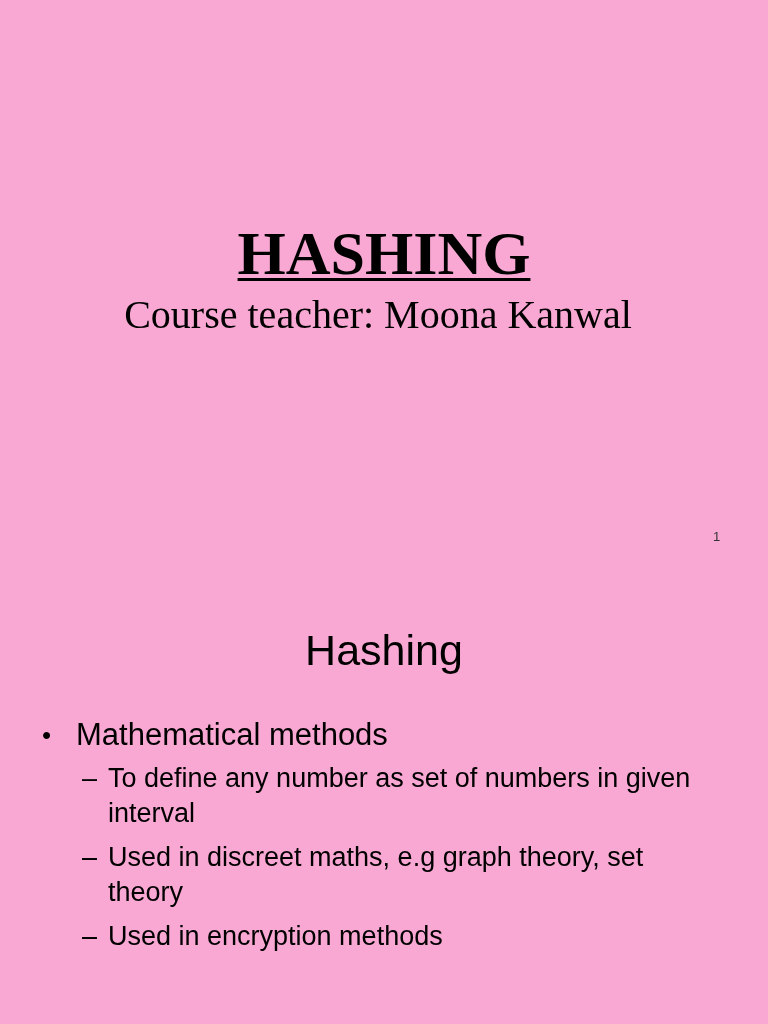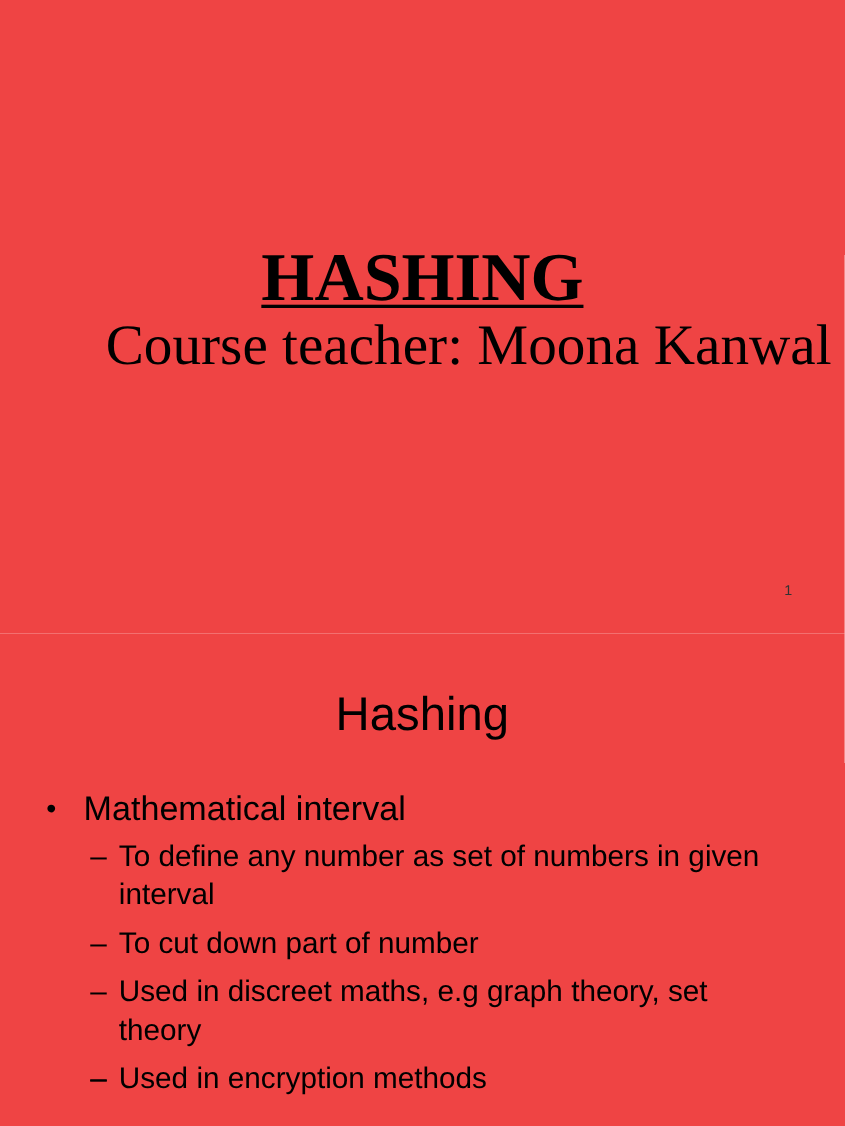--- a/index.html
+++ b/index.html
@@ -1,35 +1,35 @@
 <!DOCTYPE html>
 <html><head>
   <meta charset="utf-8">
   <style>
     * { margin: 0; padding: 0; box-sizing: border-box; }
     html, body { width: 768px; height: 1024px; overflow: hidden; background: #ffffff; }
     body { position: relative; color: #000000; }
 
-    .slide { position: absolute; left: 0; width: 768px; background: #ef4444; }
+    .slide { position: absolute; left: 0; width: 768px; background: #f9a8d4; }
     .slide-1 { top: 0; height: 576px; }
     .slide-2 { top: 576px; height: 576px; }
 
     .title {
       position: absolute; left: 0; width: 768px; top: 218px;
       text-align: center;
       font-family: "Liberation Serif", serif;
       font-weight: bold; font-size: 62px; line-height: 70px;
       text-decoration: underline; text-decoration-thickness: 3px;
       text-underline-offset: 4px;
     }
     .subtitle {
       position: absolute; left: 0; width: 756px; top: 292px;
-      text-align: right;
+      text-align: center;
       font-family: "Liberation Serif", serif;
-      font-size: 52px; line-height: 46px;
+      font-size: 40px; line-height: 46px;
     }
     .page-num {
       position: absolute; left: 713px; top: 529px;
       font-family: "Liberation Sans", sans-serif;
       font-size: 13px; color: #333333;
     }
 
     .heading {
       position: absolute; left: 0; width: 768px; top: 47px;
       text-align: center;
@@ -63,29 +63,28 @@
   <div class="title">HASHING</div>
   <div class="subtitle">Course teacher: Moona Kanwal</div>
   <div class="page-num">1</div>
 </div>
 
 <div class="slide slide-2">
   <div class="heading">Hashing</div>
   <div class="list">
     <div class="item-l1">
       <span class="bullet">•</span>
-      <span>Mathematical interval</span>
+      <span>Mathematical methods</span>
     </div>
     <div class="item-l2">
       <span class="dash">–</span>
       <span>To define any number as set of numbers in given interval</span>
     </div>
     <div class="item-l2">
       <span class="dash">–</span>
-      <span>To cut down part of number</span>
     </div>
     <div class="item-l2">
       <span class="dash">–</span>
       <span>Used in discreet maths, e.g graph theory, set theory</span>
     </div>
     <div class="item-l2">
       <span class="dash">–</span>
     </div>
     <div class="item-l2">
       <span class="dash">–</span>

